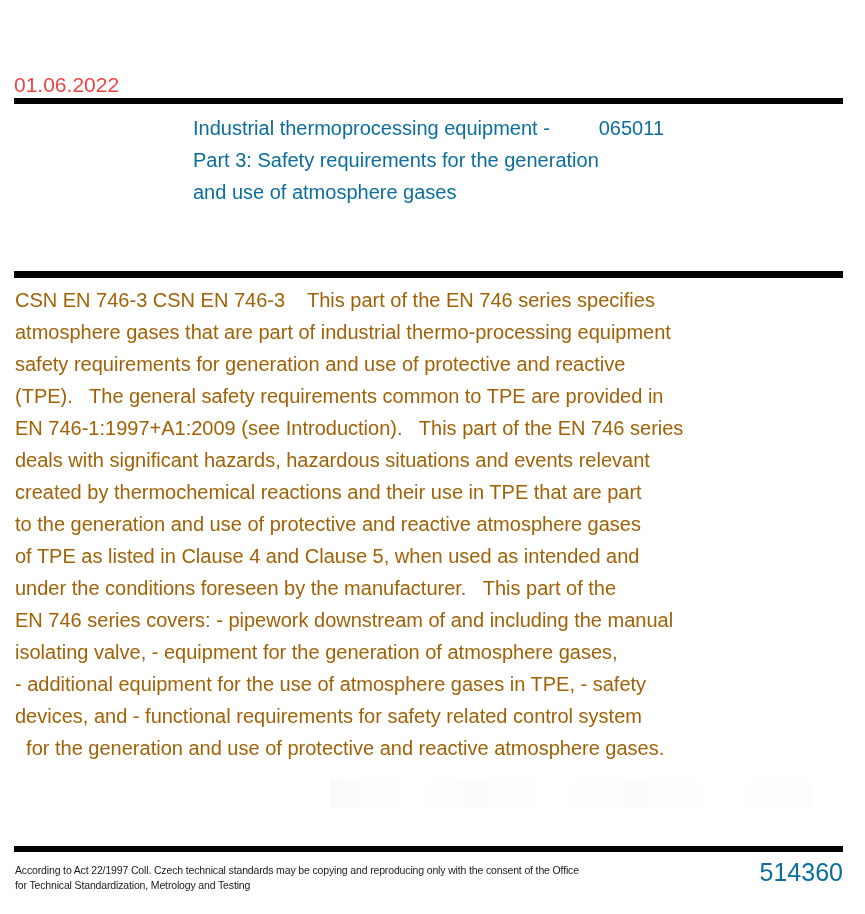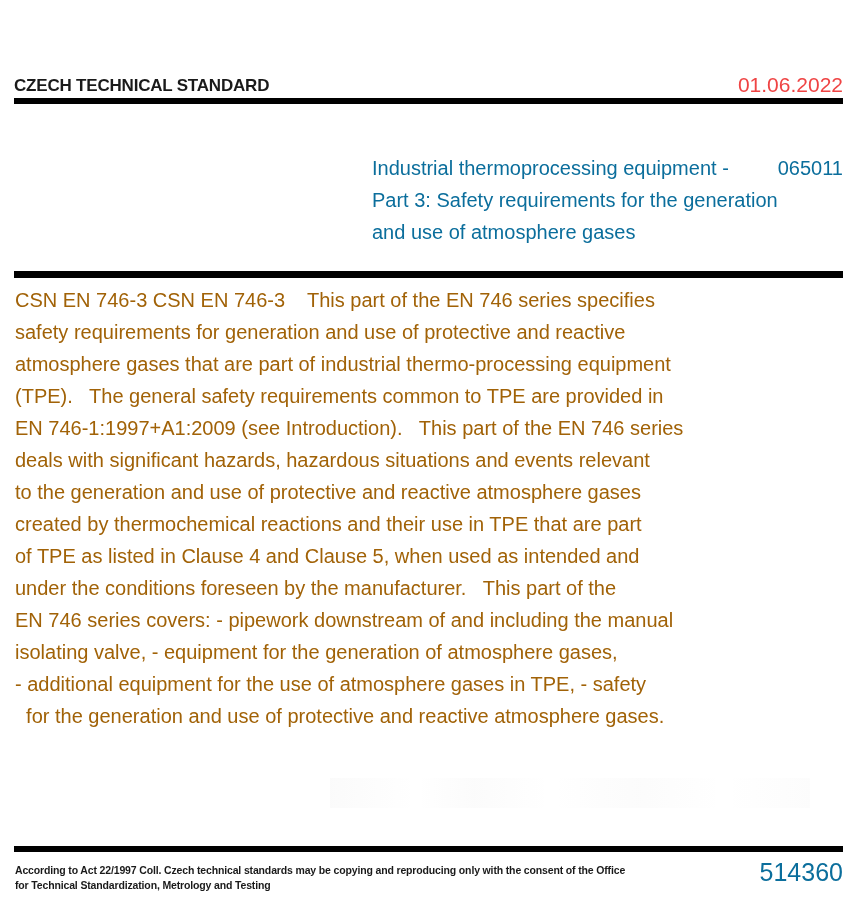--- a/index.html
+++ b/index.html
@@ -73,23 +73,22 @@
     height: 6px;
   }
 
   
   .title-block {
     position: absolute;
     left: 14px;
     top: 112px;
     width: 829px;
     display: flex;
-    justify-content: flex-end;
+    justify-content: center;
     align-items: flex-start;
-    margin-top: 40px;
   }
   .title-left, .title-right {
     font-size: 20px;
     color: #0b6e9c;
     line-height: 32px;
   }
   .title-left { text-align: left; }
   .title-right { text-align: right; white-space: nowrap; }
   .title-left div, .title-right div { white-space: nowrap; }
 
@@ -118,21 +117,21 @@
     white-space: nowrap;
   }
 
   
   .footer-legal {
     position: absolute;
     left: 15px;
     top: 863px;
     width: 620px;
     font-family: "Liberation Sans", sans-serif;
-    font-weight: bold;
+    font-weight: normal;
     font-size: 10.5px;
     letter-spacing: -0.15px;
     color: #1a1a1a;
     line-height: 15px;
   }
   .footer-legal div { white-space: nowrap; }
 
   .footer-number {
     position: absolute;
     right: 22px;
@@ -158,53 +157,53 @@
         rgba(90,90,90,0.35) 100%);
     pointer-events: none;
   }
 </style>
 </head>
 <body>
 
 <div class="page">
 
   <div class="header-row">
-    <div class="header-title">CZECH TECHNICAL STANDARD</div>
     <div class="header-date">01.06.2022</div>
   </div>
 
   <div class="rule rule-top"></div>
 
   <div class="title-block">
     <div class="title-left">
       <div>Industrial thermoprocessing equipment -</div>
       <div>Part 3: Safety requirements for the generation</div>
       <div>and use of atmosphere gases</div>
     </div>
     <div class="title-right">
       <div>065011</div>
     </div>
   </div>
 
   <div class="rule rule-mid"></div>
 
   <div class="abstract">
     <div>CSN EN 746-3 CSN EN 746-3    This part of the EN 746 series specifies</div>
+    <div>atmosphere gases that are part of industrial thermo-processing equipment</div>
     <div>safety requirements for generation and use of protective and reactive</div>
-    <div>atmosphere gases that are part of industrial thermo-processing equipment</div>
     <div>(TPE).   The general safety requirements common to TPE are provided in</div>
     <div>EN 746-1:1997+A1:2009 (see Introduction).   This part of the EN 746 series</div>
     <div>deals with significant hazards, hazardous situations and events relevant</div>
+    <div>created by thermochemical reactions and their use in TPE that are part</div>
     <div>to the generation and use of protective and reactive atmosphere gases</div>
-    <div>created by thermochemical reactions and their use in TPE that are part</div>
     <div>of TPE as listed in Clause 4 and Clause 5, when used as intended and</div>
     <div>under the conditions foreseen by the manufacturer.   This part of the</div>
     <div>EN 746 series covers: - pipework downstream of and including the manual</div>
     <div>isolating valve, - equipment for the generation of atmosphere gases,</div>
     <div>- additional equipment for the use of atmosphere gases in TPE, - safety</div>
+    <div>devices, and - functional requirements for safety related control system</div>
     <div>  for the generation and use of protective and reactive atmosphere gases.</div>
   </div>
 
   <div class="scan-artifact"></div>
 
 
   <div class="rule rule-bottom"></div>
 
   <div class="footer-legal">
     <div>According to Act 22/1997 Coll. Czech technical standards may be copying and reproducing only with the consent of the Office</div>

